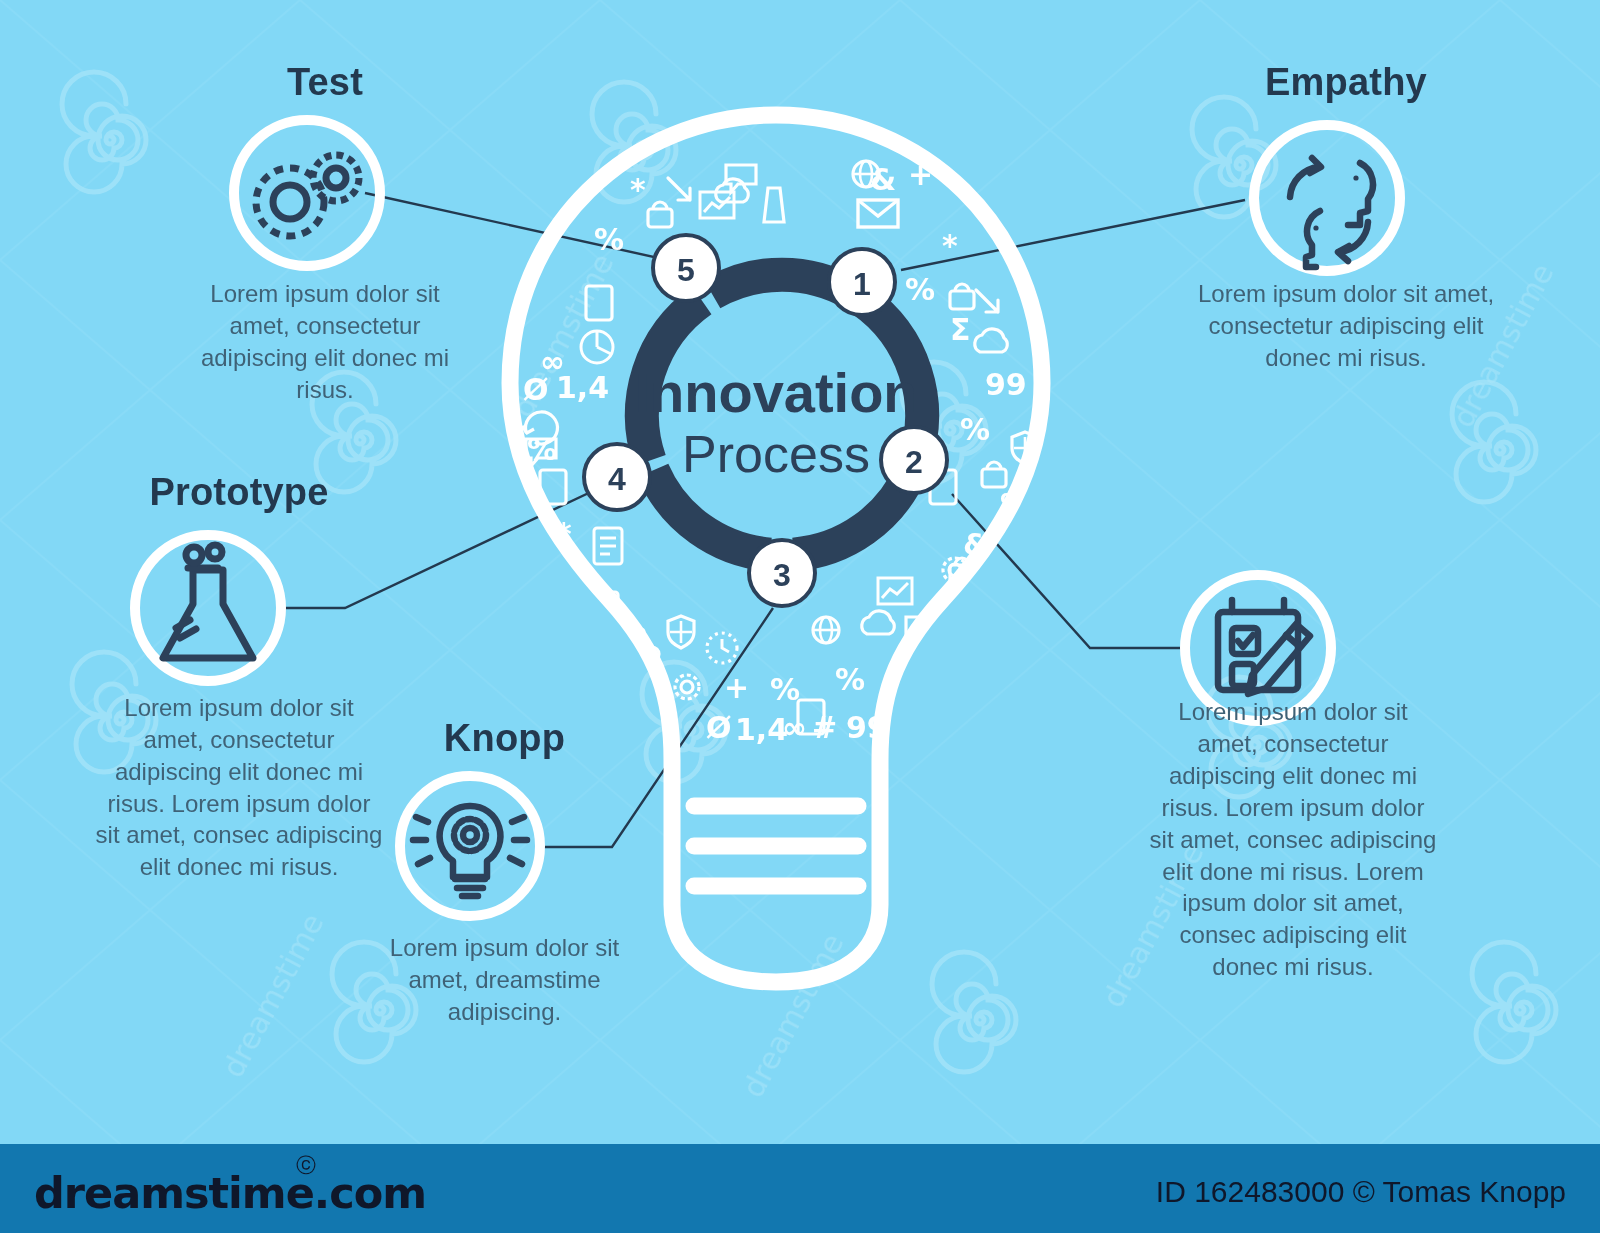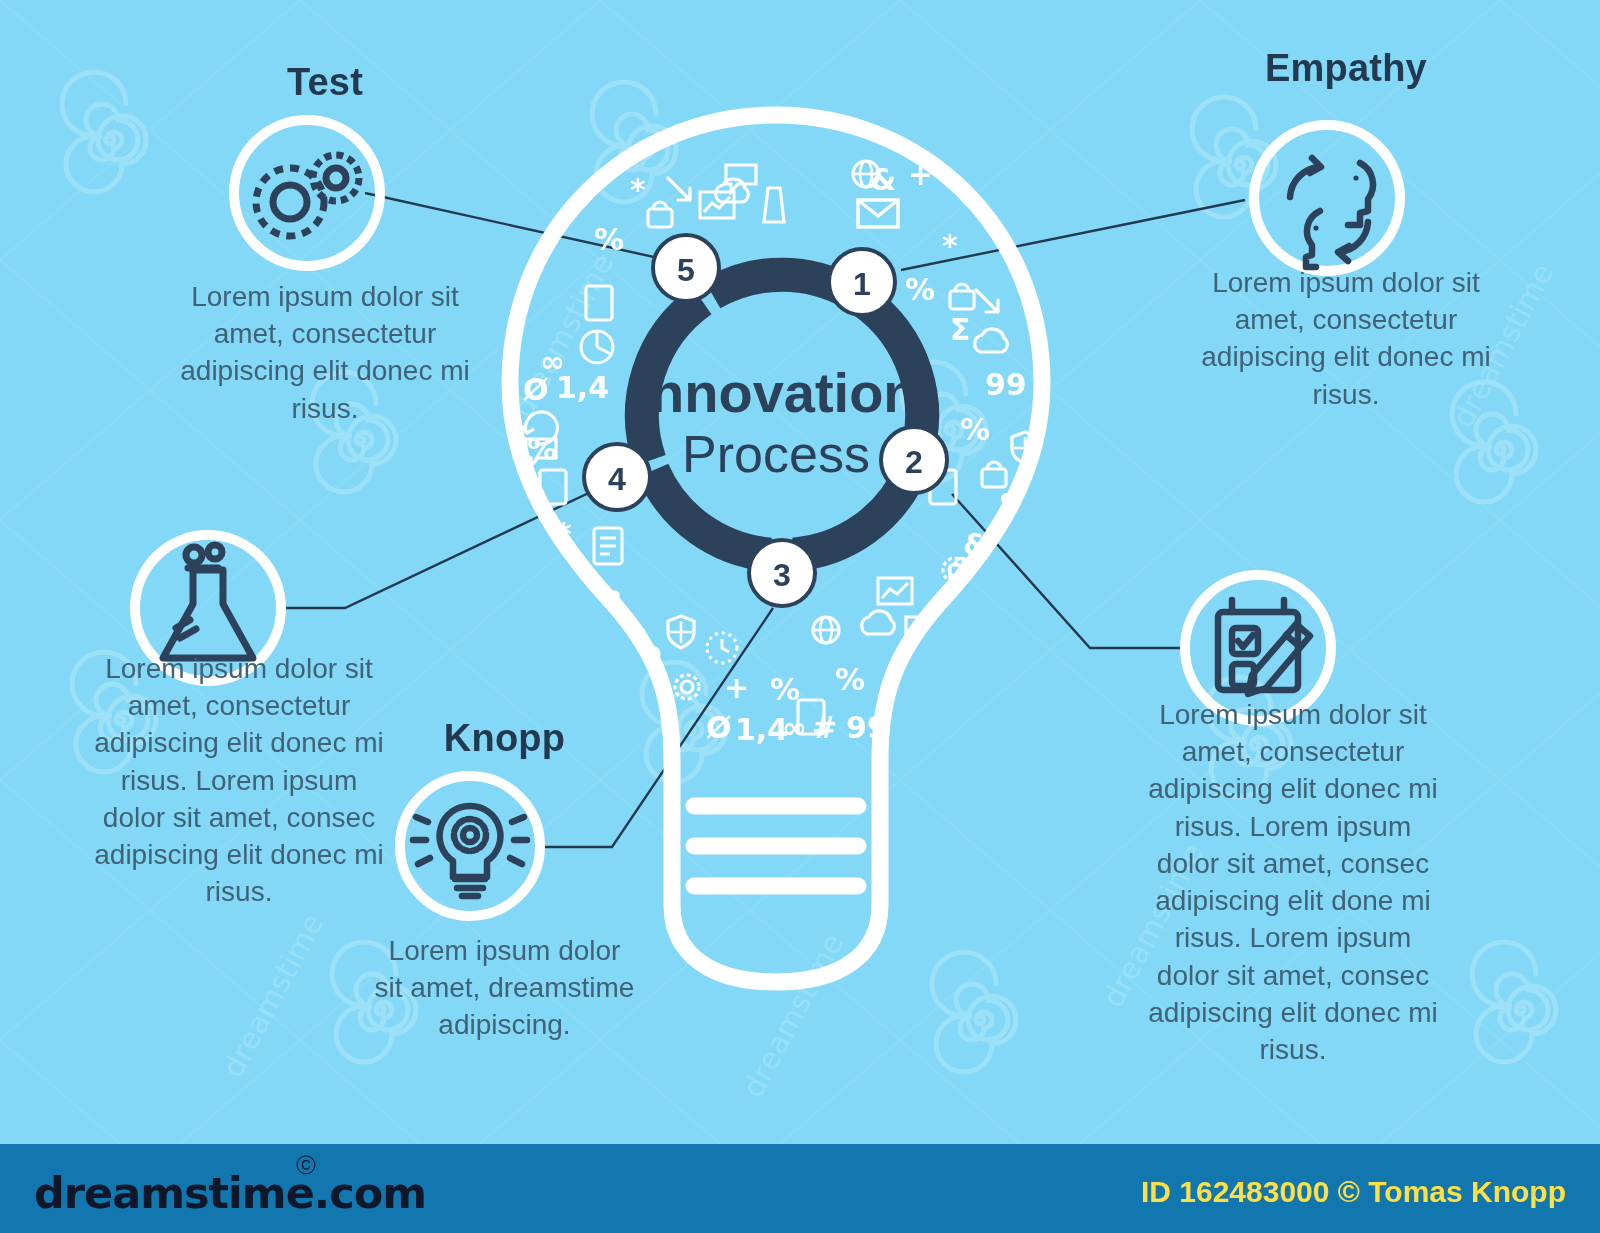--- a/index.html
+++ b/index.html
@@ -13,27 +13,27 @@
   .stage{position:absolute;inset:0;width:1600px;height:1233px;}
   svg.layer{position:absolute;left:0;top:0;width:1600px;height:1233px;}
 
   
   .node{position:absolute;text-align:center;}
   .node .title{
     font-size:38px;font-weight:bold;color:#23394f;
     letter-spacing:.2px;margin:0 0 10px 0;line-height:1.1;
   }
   .node .desc{
-    font-size:28px;color:#3f6277;line-height:1.33;margin:0;
+    font-size:24px;color:#3f6277;line-height:1.33;margin:0;
   }
 
   #node-test{left:180px;top:62px;width:290px;}
   #node-test .desc{margin-top:174px;}
 
-  #node-empathy{left:1196px;top:48px;width:300px;}
+  #node-empathy{left:1196px;top:62px;width:300px;}
   #node-empathy .desc{margin-top:174px;}
 
   #node-prototype{left:94px;top:472px;width:290px;}
   #node-prototype .desc{margin-top:178px;}
 
   #node-ideate{left:372px;top:718px;width:265px;}
   #node-ideate .desc{margin-top:172px;}
 
   #node-define{left:1148px;top:518px;width:290px;}
   #node-define .desc{margin-top:178px;}
@@ -46,21 +46,21 @@
   .footer .brand{
     position:absolute;left:34px;top:24px;
     color:#0f172a;font-size:43px;font-weight:bold;
     font-family:"DejaVu Sans", sans-serif;letter-spacing:-1px;
   }
   .footer .brand .reg{
     position:absolute;left:262px;top:-16px;font-size:20px;font-weight:normal;
   }
   .footer .credit{
     position:absolute;right:34px;top:31px;
-    color:#fde047;font-size:30px;font-weight:bold;white-space:nowrap;margin-left:9px;
+    color:#0f172a;font-size:30px;font-weight:normal;white-space:nowrap;margin-left:9px;
   }
   .topline{position:absolute;left:0;top:1144px;width:1600px;height:4px;background:#2e9ad1;}
 </style>
 </head>
 <body>
 
 <div class="stage">
 
   <svg class="layer" viewBox="0 0 1600 1233">
     <defs>
@@ -395,20 +395,21 @@
     <div class="title">Test</div>
     <div class="desc">Lorem ipsum dolor sit amet, consectetur adipiscing elit donec mi risus.</div>
   </div>
 
   <div class="node" id="node-empathy">
     <div class="title">Empathy</div>
     <div class="desc">Lorem ipsum dolor sit amet, consectetur adipiscing elit donec mi risus.</div>
   </div>
 
   <div class="node" id="node-prototype">
+    <div class="title">Prototype</div>
     <div class="desc">Lorem ipsum dolor sit amet, consectetur adipiscing elit donec mi risus. Lorem ipsum dolor sit amet, consec adipiscing elit donec mi risus.</div>
   </div>
 
   <div class="node" id="node-ideate">
     <div class="title">Knopp</div>
     <div class="desc">Lorem ipsum dolor sit amet, dreamstime adipiscing.</div>
   </div>
 
   <div class="node" id="node-define">
     <div class="desc">Lorem ipsum dolor sit amet, consectetur adipiscing elit donec mi risus. Lorem ipsum dolor sit amet, consec adipiscing elit done mi risus. Lorem ipsum dolor sit amet, consec adipiscing elit donec mi risus.</div>

